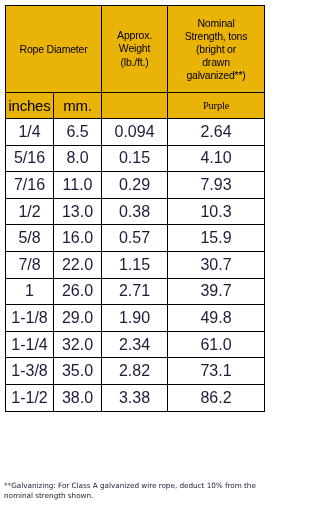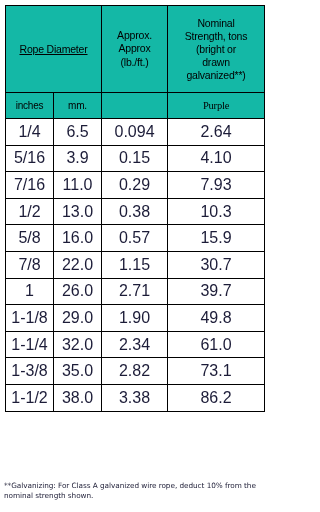--- a/index.html
+++ b/index.html
@@ -41,47 +41,46 @@
     vertical-align: middle;
     font-weight: normal;
   }
   
   col.c-in  { width: 48px; }
   col.c-mm  { width: 48px; }
   col.c-wt  { width: 66px; }
   col.c-st  { width: 97px; }
 
   .hdr {
-    background: #14b8a6;
+    background: #eab308;
     font-weight: bold;
     color: #000000;
     letter-spacing: -0.2px;
   }
   .hdr-main {
     height: 86px;
   }
   .hdr-rope {
     font-size: 10.5px;
-    text-decoration: underline;
   }
   .hdr-approx {
     font-size: 10.5px;
     line-height: 13.5px;
   }
   .hdr-nominal {
     font-size: 10.5px;
     line-height: 13px;
     padding: 0 2px;
   }
   .hdr-sub {
     height: 25px;
     font-size: 10px;
   }
   .hdr-sub-in, .hdr-sub-mm {
-    font-size: 10px;
+    font-size: 15px;
   }
   .hdr-purple {
     font-size: 10.5px;
     font-family: Liberation Serif, serif;
   }
   tbody tr.data-row td {
     height: 25.6px;
     font-size: 16px;
     color: #1c1c38;
   }
@@ -109,21 +108,21 @@
         <col class="c-in">
         <col class="c-mm">
         <col class="c-wt">
         <col class="c-st">
       </colgroup>
       <thead>
         <tr>
           <th class="hdr hdr-main hdr-rope" colspan="2">Rope Diameter</th>
           <th class="hdr hdr-main hdr-approx">
             <span>Approx.</span><br>
-            <span>Approx</span><br>
+            <span>Weight</span><br>
             <span>(lb./ft.)</span>
           </th>
           <th class="hdr hdr-main hdr-nominal">
             <span>Nominal</span><br>
             <span>Strength, tons</span><br>
             <span>(bright or</span><br>
             <span>drawn</span><br>
             <span>galvanized**)</span>
           </th>
         </tr>
@@ -136,21 +135,21 @@
       </thead>
       <tbody id="table-body">
           <tr class="data-row">
             <td>1/4</td>
             <td>6.5</td>
             <td>0.094</td>
             <td>2.64</td>
           </tr>
           <tr class="data-row">
             <td>5/16</td>
-            <td>3.9</td>
+            <td>8.0</td>
             <td>0.15</td>
             <td>4.10</td>
           </tr>
           <tr class="data-row">
             <td>7/16</td>
             <td>11.0</td>
             <td>0.29</td>
             <td>7.93</td>
           </tr>
           <tr class="data-row">

